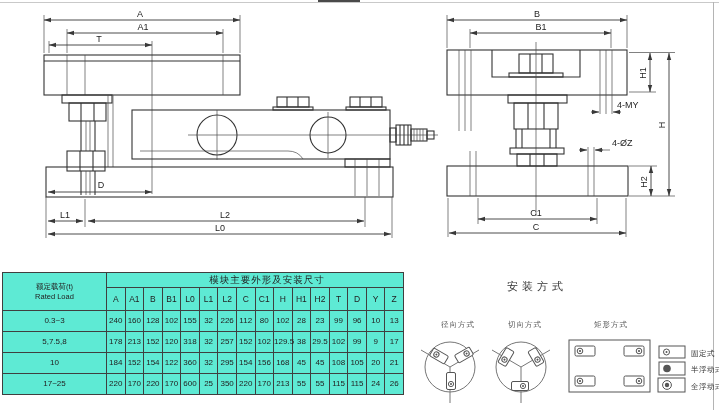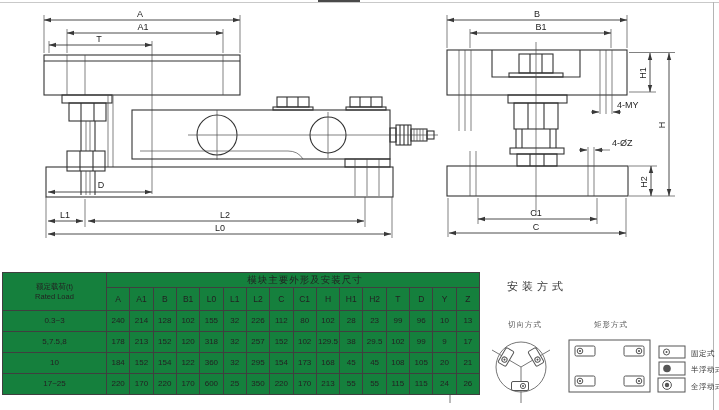--- a/index.html
+++ b/index.html
@@ -12,22 +12,22 @@
   .ol{stroke:#333;stroke-width:1.1;fill:none;}
   .tl{stroke:#4a4a4a;stroke-width:0.7;fill:none;}
   .dl{stroke:#383838;stroke-width:0.9;fill:none;}
   .gl{stroke:#767676;stroke-width:1;fill:none;}
   .gs{stroke:#555;stroke-width:1;fill:#fff;}
   .dot{fill:#555;stroke:none;}
   text.dim{font-family:"Liberation Sans",sans-serif;font-size:9px;fill:#1e1e1e;}
   text.cn-title{font-family:"Liberation Sans",sans-serif;font-size:11px;fill:#333;letter-spacing:4px;}
   text.cn-small{font-family:"Liberation Sans",sans-serif;font-size:7.5px;fill:#555;letter-spacing:1px;}
   text.cn-legend{font-family:"Liberation Sans",sans-serif;font-size:7.5px;fill:#333;letter-spacing:0.5px;}
-  table.spec{position:absolute;left:2px;top:272px;width:478px;border-collapse:collapse;
-             table-layout:fixed;color:#222;background:#15803d;}
+  table.spec{position:absolute;left:2px;top:272px;width:402px;border-collapse:collapse;
+             table-layout:fixed;color:#222;background:#5eead4;}
   table.spec td{border:1px solid #3f3f3f;text-align:center;vertical-align:middle;
                 padding:0;font-size:8px;height:20px;line-height:1;}
   table.spec td.title{font-size:9.5px;font-weight:normal;height:14px;letter-spacing:1px;padding-left:24px;}
   table.spec td.rl{font-size:7.5px;line-height:1.3;}
   table.spec tr.cols td{font-size:8.5px;height:22px;}
 </style>
 </head>
 <body>
 
 <div id="page">
@@ -349,21 +349,21 @@
           <td>T</td>
           <td>D</td>
           <td>Y</td>
           <td>Z</td>
         </tr>
     </thead>
     <tbody>
         <tr>
           <td>0.3~3</td>
           <td>240</td>
-          <td>214</td>
+          <td>160</td>
           <td>128</td>
           <td>102</td>
           <td>155</td>
           <td>32</td>
           <td>226</td>
           <td>112</td>
           <td>80</td>
           <td>102</td>
           <td>28</td>
           <td>23</td>
@@ -394,21 +394,21 @@
         <tr>
           <td>10</td>
           <td>184</td>
           <td>152</td>
           <td>154</td>
           <td>122</td>
           <td>360</td>
           <td>32</td>
           <td>295</td>
           <td>154</td>
-          <td>173</td>
+          <td>156</td>
           <td>168</td>
           <td>45</td>
           <td>45</td>
           <td>108</td>
           <td>105</td>
           <td>20</td>
           <td>21</td>
         </tr>
         <tr>
           <td>17~25</td>

